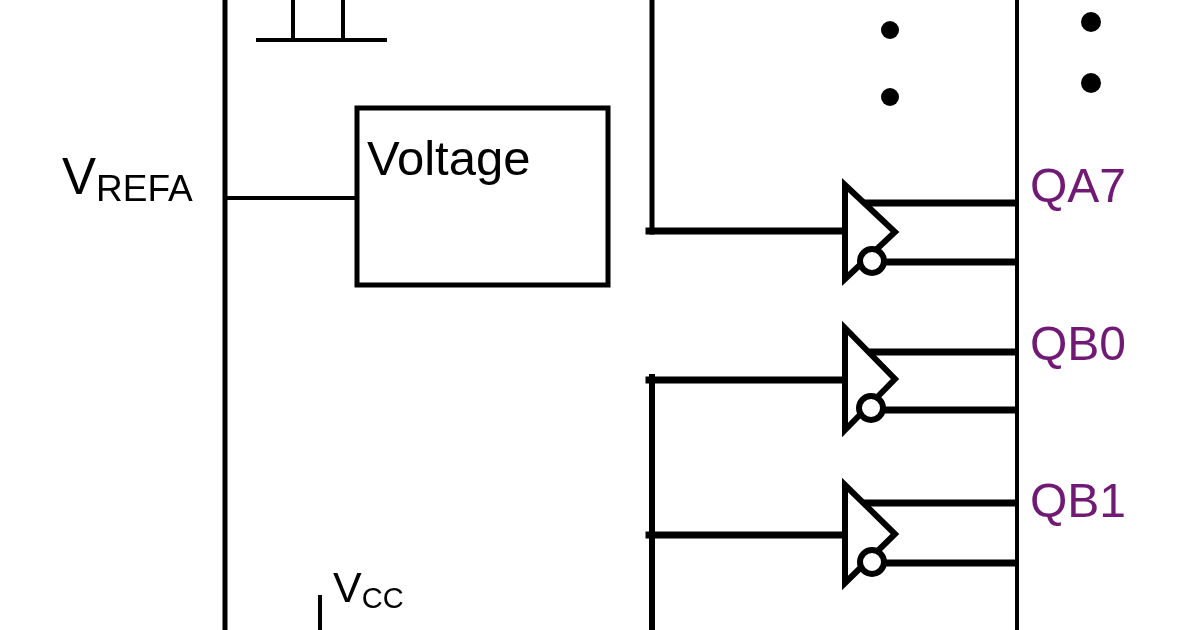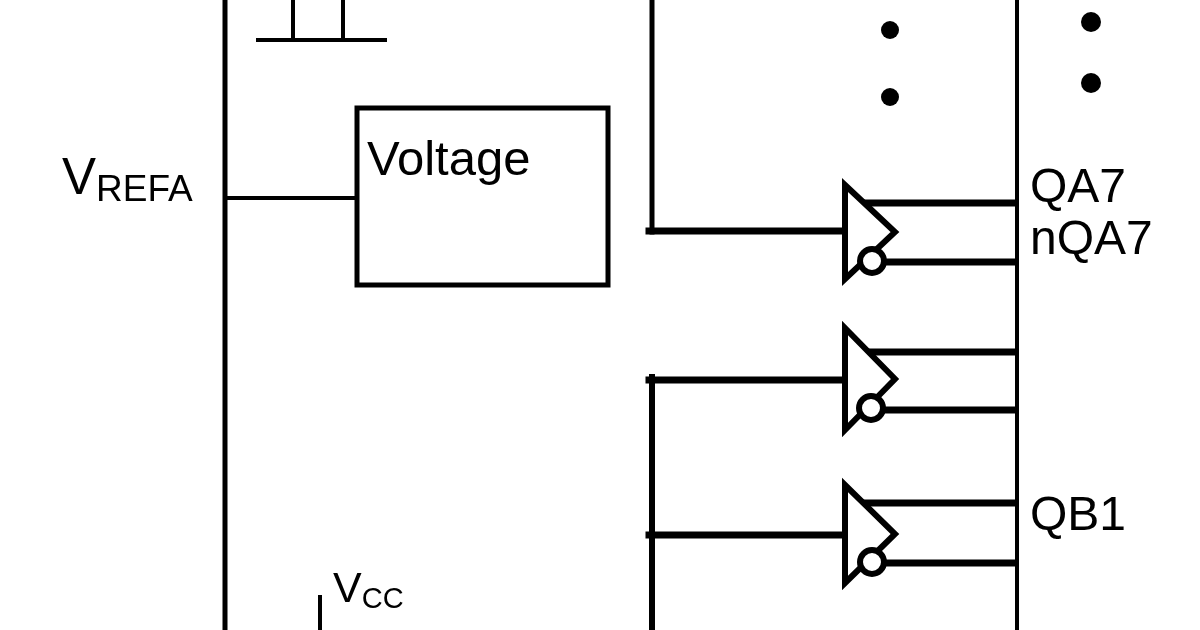--- a/index.html
+++ b/index.html
@@ -42,21 +42,21 @@
     line-height: 62px;
     color: #000000;
     text-align: center;
   }
   
   .port {
     position: absolute;
     left: 1030px;
     font-size: 48px;
     line-height: 1;
-    color: #000000;
+    color: #701a75;
   }
 </style>
 </head>
 <body>
 
 <div class="stage">
 
   <svg width="1200" height="630" viewBox="0 0 1200 630">
 
     <g stroke="#000000" stroke-linecap="square">
@@ -116,16 +116,16 @@
 
   <div class="boxtext">
     <div>Voltage</div>
   </div>
 
   <div class="lbl vcc">
     <span>V</span><span class="sub">CC</span>
   </div>
 
   <div class="port" style="top:162px">QA7</div>
-  <div class="port" style="top:214px">nQA7</div>
-  <div class="port" style="top:490px">QB1</div>
+  <div class="port" style="top:320px">QB0</div>
+  <div class="port" style="top:477px">QB1</div>
 
 </div>
 
 </body></html>

